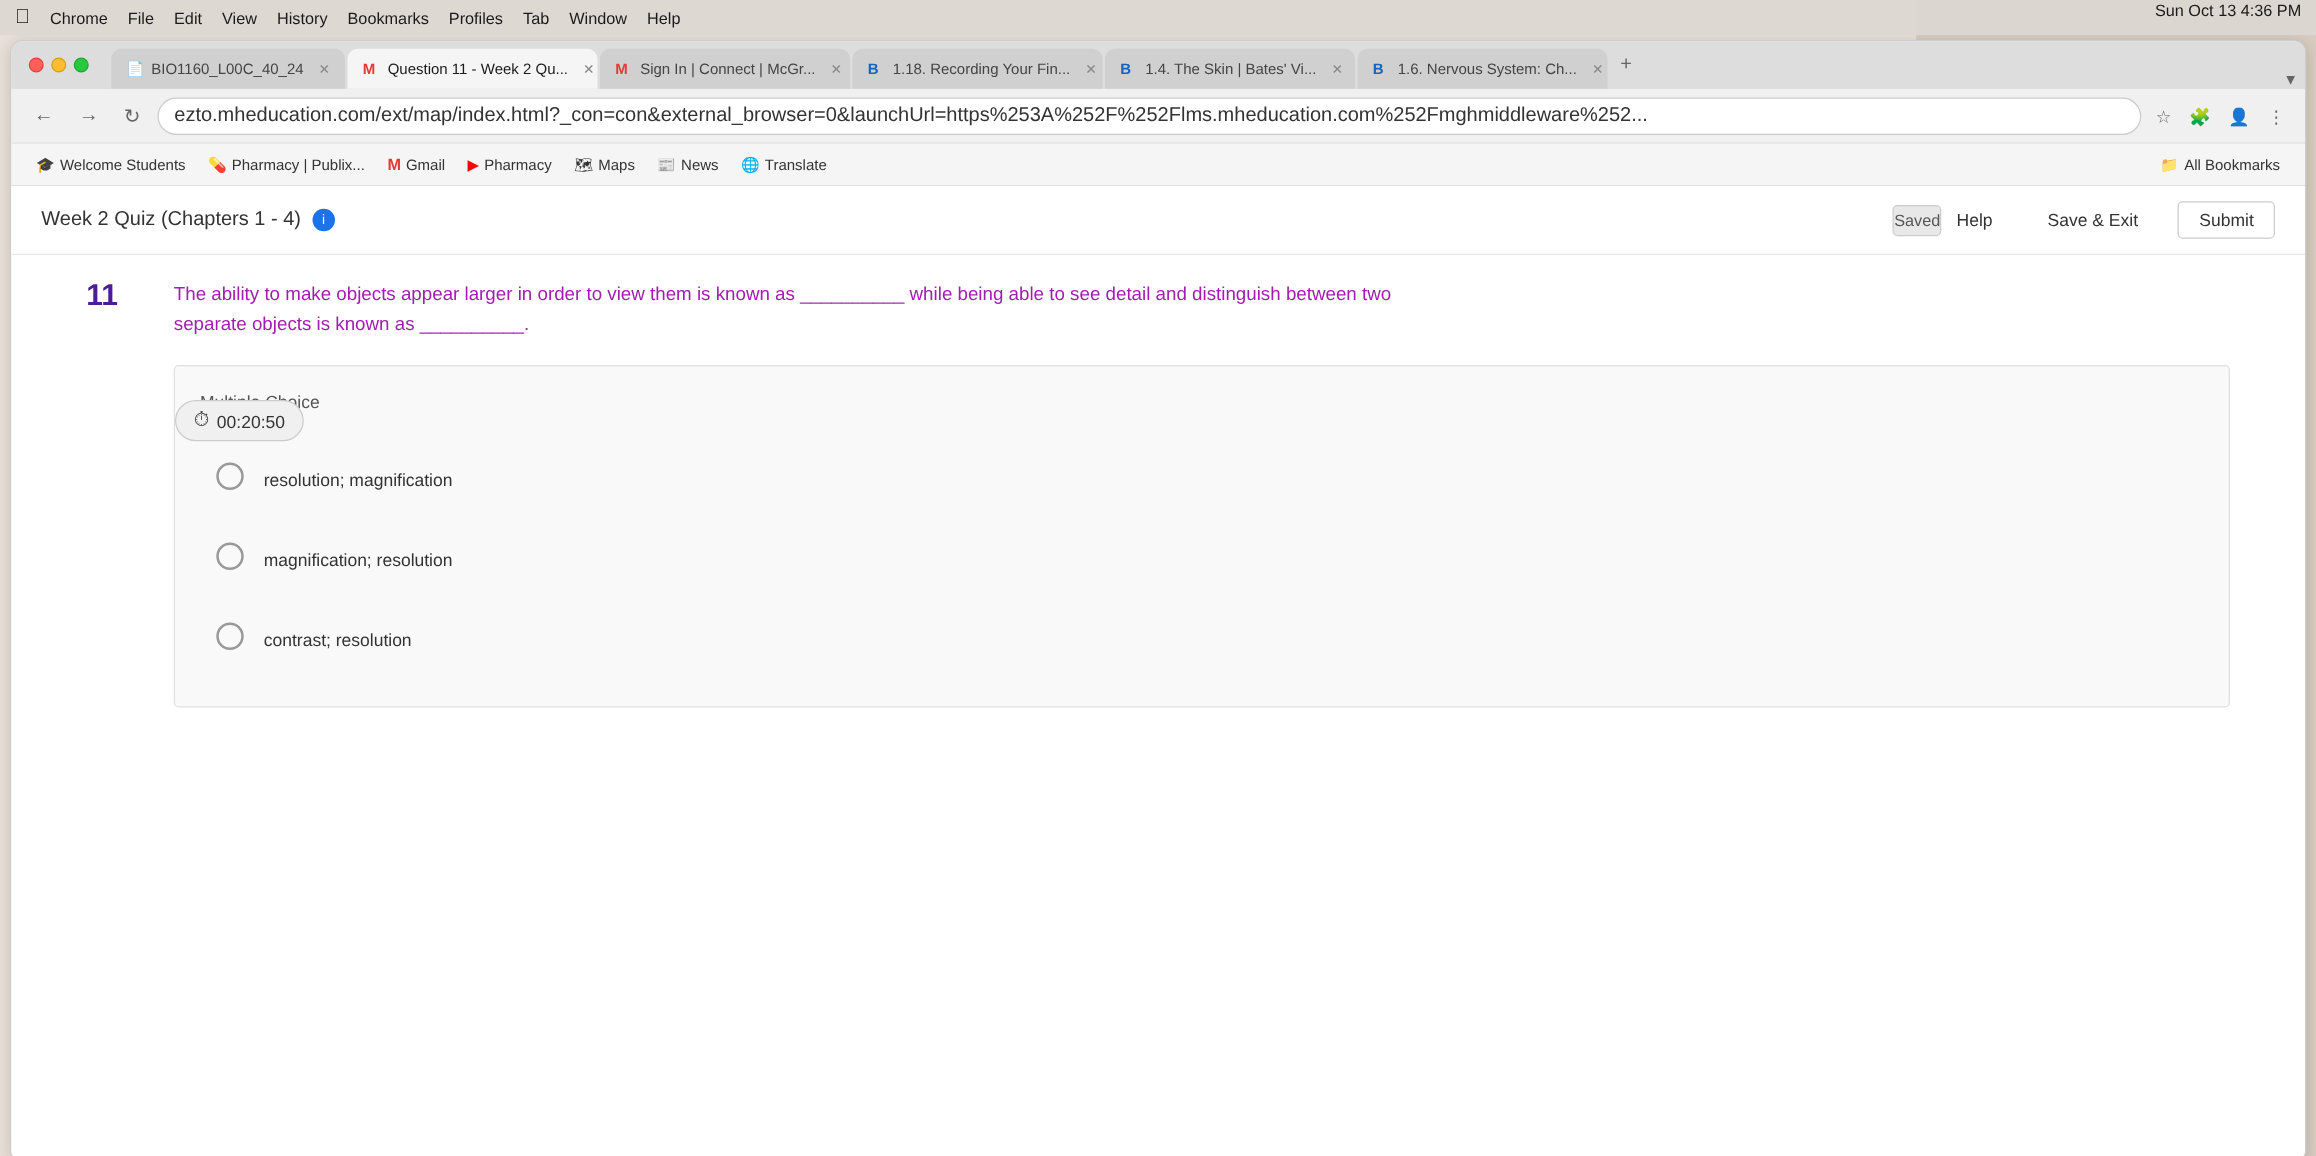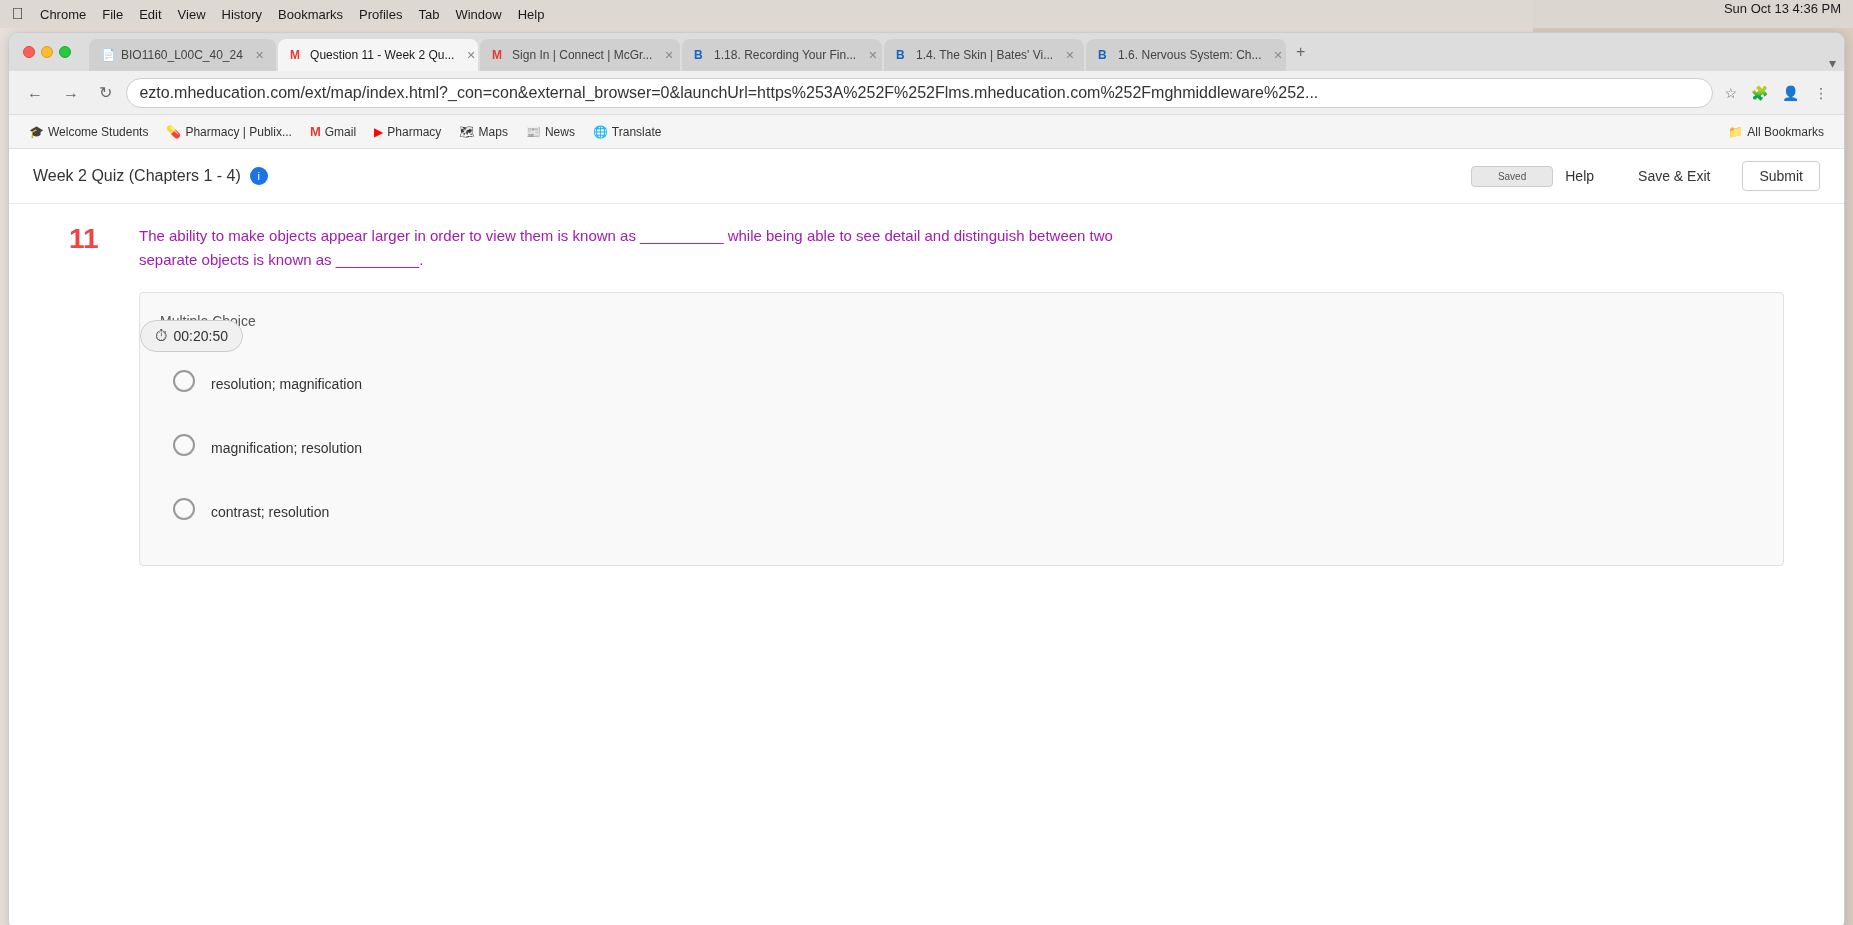--- a/index.html
+++ b/index.html
@@ -143,21 +143,21 @@
     }
     .quiz-title-info {
       width: 18px; height: 18px; border-radius: 50%;
       background: #1a73e8; color: white; font-size: 11px;
       display: flex; align-items: center; justify-content: center;
       cursor: pointer;
     }
     .quiz-header-spacer { flex: 1; }
     .saved-badge {
       background: #e8e8e8; border: 1px solid #ccc; border-radius: 4px;
-      padding: 4px 26px; font-size: 10px; color: #555;
+      padding: 4px 0; font-size: 13px; color: #555;
     }
     .quiz-header-actions { display: flex; gap: 20px; align-items: center; }
     .quiz-action-btn {
       background: none; border: none; font-size: 14px; color: #333;
       cursor: pointer; padding: 6px 12px; font-weight: 500;
     }
     .quiz-submit-btn {
       background: none; border: 1px solid #ccc; border-radius: 4px;
       font-size: 14px; color: #333; cursor: pointer;
       padding: 6px 16px; font-weight: 500;
@@ -169,23 +169,23 @@
       position: relative;
     }
 
     .question-row {
       display: flex;
       align-items: flex-start;
       gap: 20px;
       margin-bottom: 20px;
     }
     .question-number {
-      font-size: 28px;
+      font-size: 24px;
       font-weight: 600;
-      color: #ef4444;
+      color: #4c1d95;
       min-width: 50px;
       line-height: 1.1;
     }
     .question-text {
       font-size: 15px;
       color: #a21caf;
       line-height: 1.6;
       max-width: 980px;
     }
 

